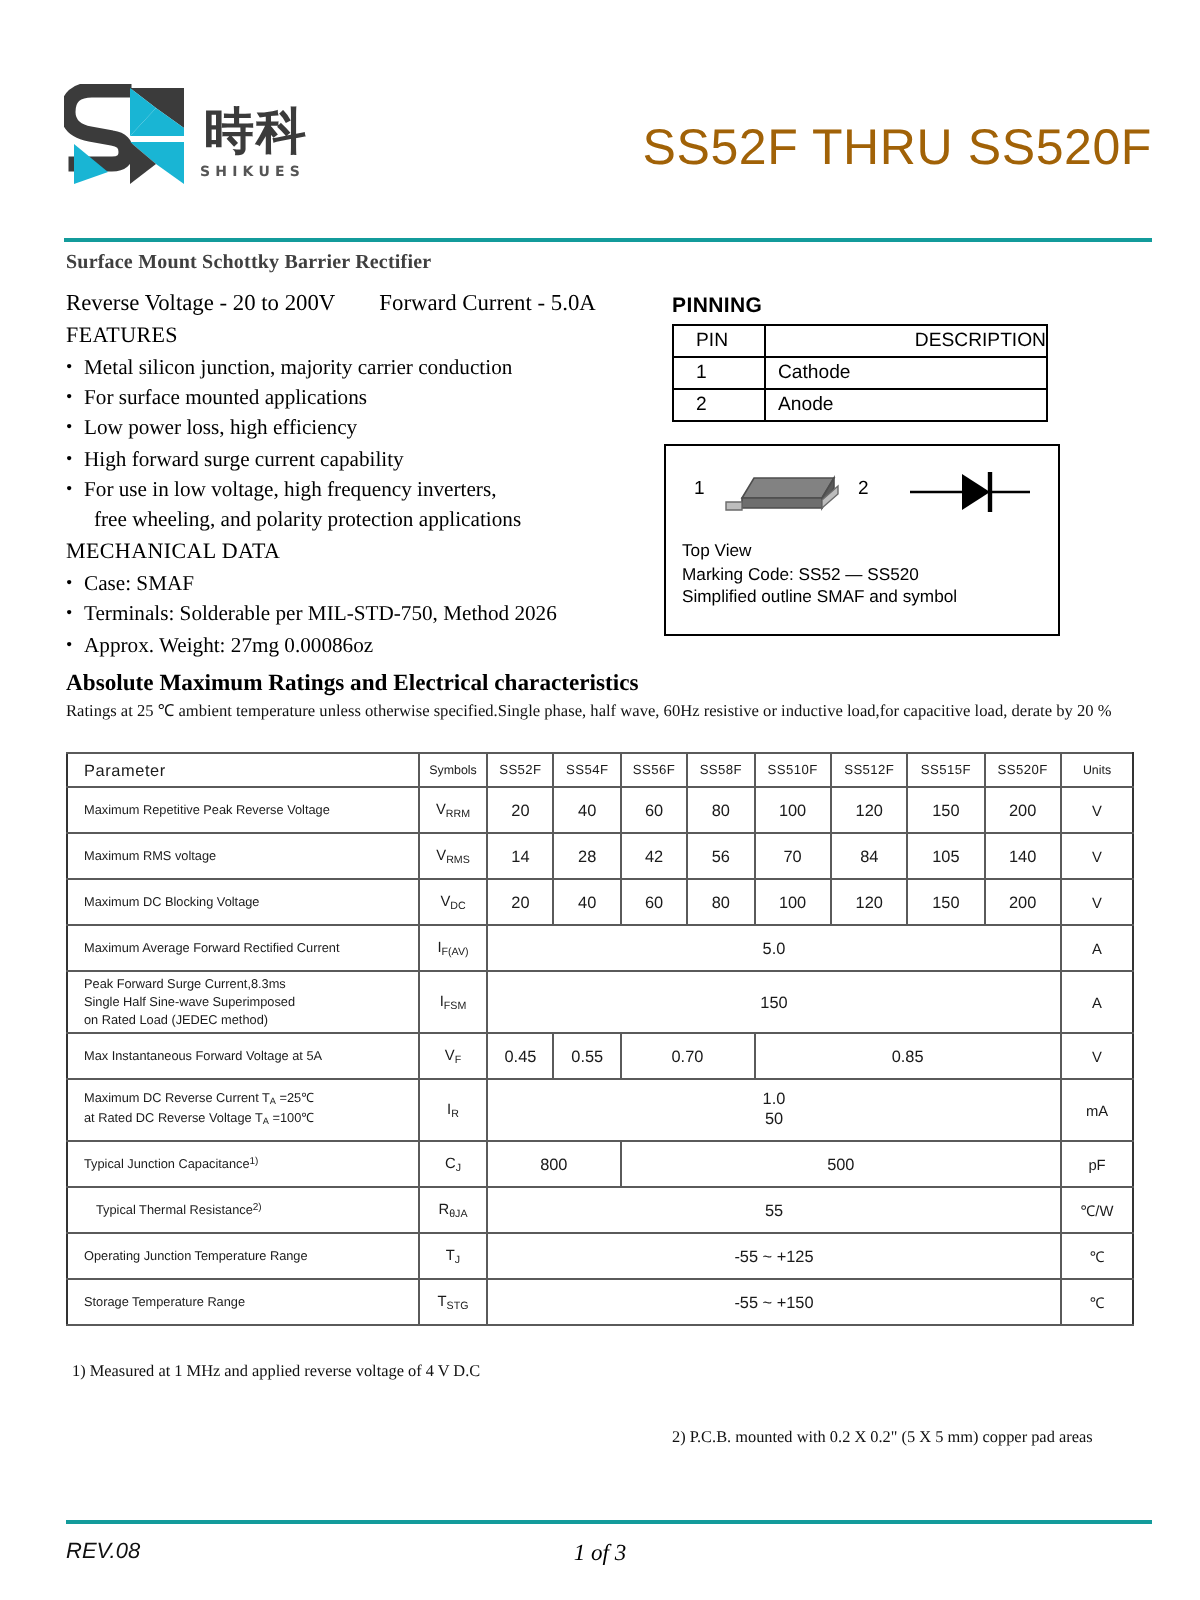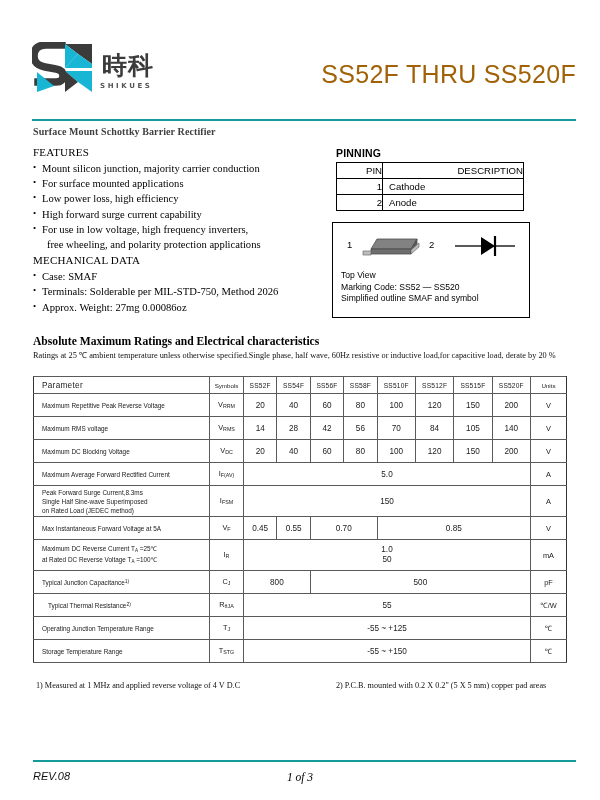--- a/index.html
+++ b/index.html
@@ -78,21 +78,21 @@
   table.pin {
     position: absolute; left: 336px; top: 162px; width: 188px;
     border-collapse: collapse;
     font-family: "Liberation Sans", sans-serif;
     font-size: 9.6px;
   }
   table.pin th, table.pin td {
     border: 1px solid #000; padding: 2px 0 2px 6px; height: 15px;
   }
   table.pin th { font-weight: normal; text-align: right; }
-  table.pin td.num, table.pin th.num { text-align: right; padding-left: 0; width: 46px; }
+  table.pin td.num, table.pin th.num { text-align: left; padding-left: 11px; width: 46px; }
 
   
   .pkg-box {
     position: absolute; left: 332px; top: 222px;
     width: 198px; height: 96px;
     border: 1px solid #000; background: #fff;
   }
   .pkg-row { position: relative; height: 44px; }
   .pin1 { position: absolute; left: 14px; top: 16px; font-family: "Liberation Sans", sans-serif; font-size: 9.5px; }
   .pin2 { position: absolute; left: 96px; top: 16px; font-family: "Liberation Sans", sans-serif; font-size: 9.5px; }
@@ -150,21 +150,21 @@
   .grp-end td { border-bottom: 1.3px solid #333; }
   .two-line { line-height: 10px; }
 
   
   .footnotes {
     position: absolute; left: 36px; top: 681px; width: 538px;
     font-size: 8.2px; color: #111;
     display: flex;
   }
   .fn1 { width: 300px; }
-  .fn2 { width: 238px; }
+  .fn2 { width: 238px; margin-top: 33px; }
 
   
   .rule-bot {
     position: absolute; left: 33px; right: 24px; bottom: 38px;
     height: 2.4px; background: #139b9b;
   }
   .rev {
     position: absolute; left: 33px; bottom: 18px;
     font-family: "Liberation Sans", sans-serif;
     font-style: italic; font-size: 11px; color: #111;
@@ -194,23 +194,27 @@
       </div>
       <div class="logo-cn">時科</div>
     </div>
     <div class="logo-sub">SHIKUES</div>
     <div class="part-title">SS52F THRU SS520F</div>
   </div>
   <div class="rule-top"></div>
 
   <div class="left-col">
     <div class="doc-title">Surface Mount Schottky Barrier Rectifier</div>
+    <div class="rv-line">
+      <span>Reverse Voltage - 20 to 200V</span>
+      <span>Forward Current - 5.0A</span>
+    </div>
     <div class="sec-head">FEATURES</div>
     <ul class="feat">
-      <li class="bullet">Mount silicon junction, majority carrier conduction</li>
+      <li class="bullet">Metal silicon junction, majority carrier conduction</li>
       <li class="bullet">For surface mounted applications</li>
       <li class="bullet">Low power loss, high efficiency</li>
       <li class="bullet">High forward surge current capability</li>
       <li class="bullet">For use in low voltage, high frequency inverters,</li>
       <li class="cont">free wheeling, and polarity protection applications</li>
     </ul>
     <div class="sec-head">MECHANICAL DATA</div>
     <ul class="feat">
       <li class="bullet">Case: SMAF</li>
       <li class="bullet">Terminals: Solderable per MIL-STD-750, Method 2026</li>

